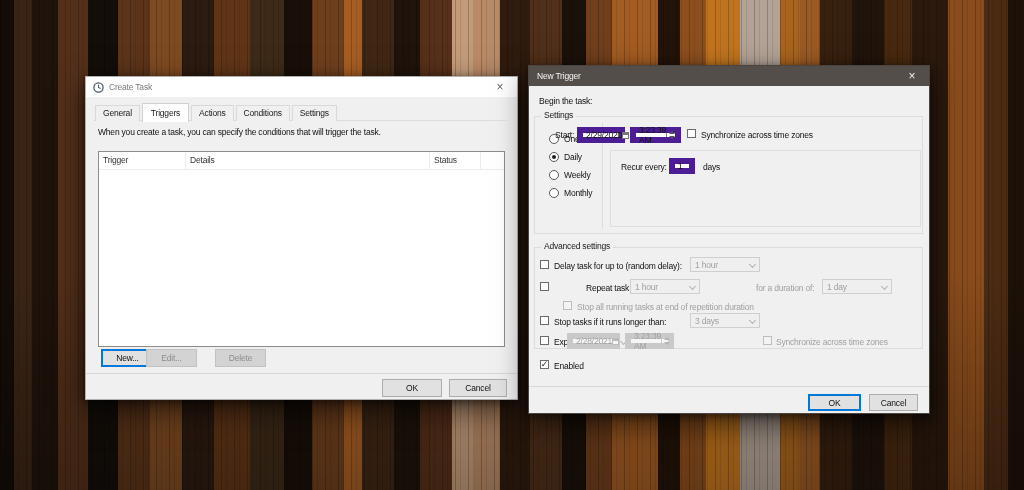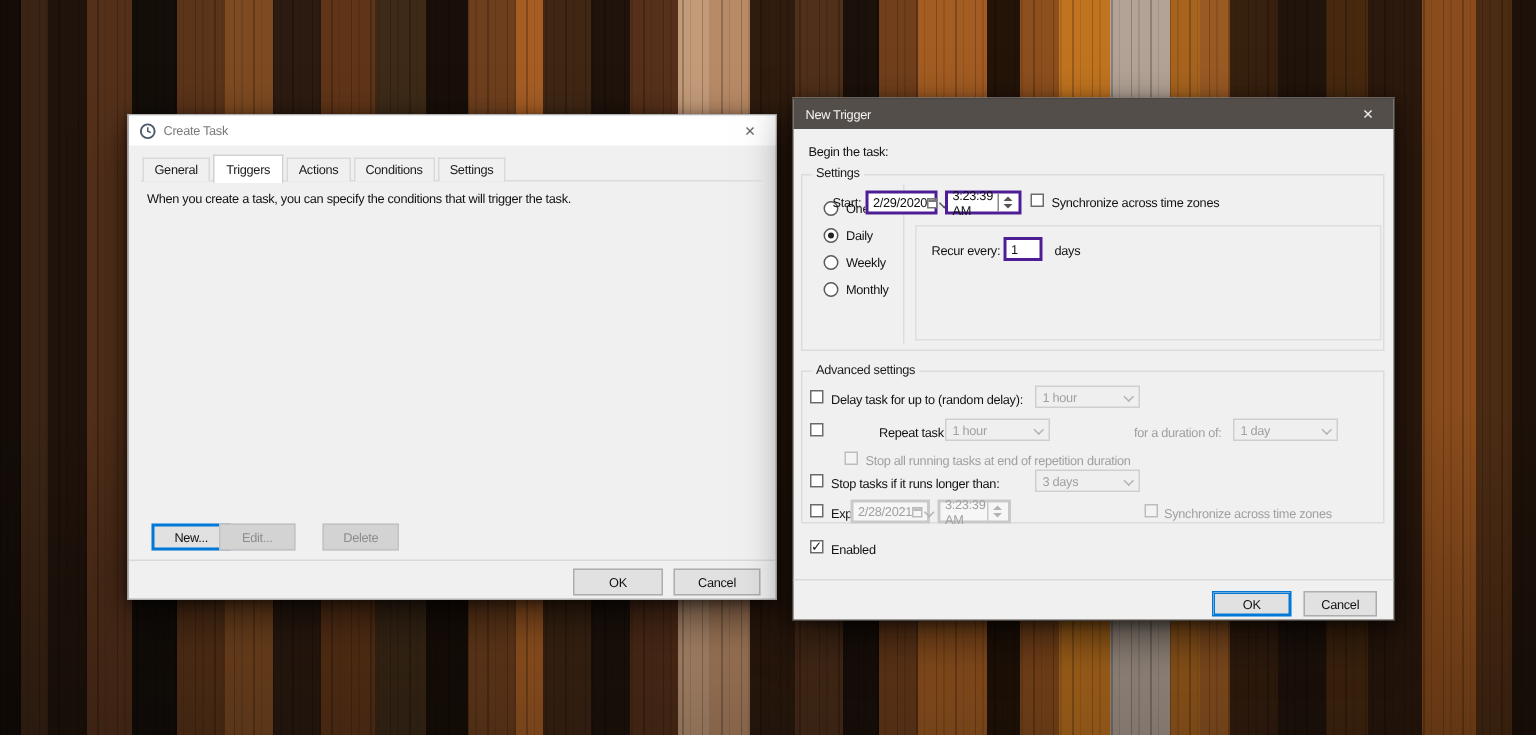--- a/index.html
+++ b/index.html
@@ -34,21 +34,21 @@
   .btn{position:absolute;background:#e1e1e1;border:1px solid #adadad;display:flex;align-items:center;justify-content:center;box-sizing:border-box;color:#111;}
   .btn.focused{border:1px solid #0078d7;box-shadow:inset 0 0 0 1px #0078d7;}
   .btn.disabled{background:#d3d3d3;border-color:#c2c2c2;color:#8d8d8d;}
 
   .combo{position:absolute;box-sizing:border-box;background:#f3f2f1;border:1px solid #898989;display:flex;align-items:center;padding:0 4px;}
   .combo .txt{overflow:hidden;}
   .combo.disabled{background:#efefef;border-color:#cfcfcf;color:#a0a0a0;}
   .chev{margin-left:auto;width:4px;height:4px;border-right:1px solid #555;border-bottom:1px solid #555;transform:rotate(45deg);flex:0 0 auto;}
   .disabled .chev{border-color:#b3b3b3;}
 
-  .fieldbox{position:absolute;box-sizing:border-box;background:#fff;border:2px solid #4c1d95;display:flex;align-items:center;padding:0 2px 0 3px;}
+  .fieldbox{position:absolute;box-sizing:border-box;background:#fff;border:6px solid #4c1d95;display:flex;align-items:center;padding:0 2px 0 3px;}
   .fieldbox.disabled{background:#f6f6f6;border-color:#c9c9c9;color:#a0a0a0;}
 
   .calwrap{margin-left:auto;display:flex;align-items:center;gap:2px;flex:0 0 auto;}
   .cal{width:7px;height:7px;box-sizing:border-box;border:1px solid #777;background:linear-gradient(#777 0 2px,#fff 2px);}
   .disabled .cal{border-color:#bbb;background:linear-gradient(#bbb 0 2px,#f6f6f6 2px);}
 
   .spin{margin-left:auto;align-self:stretch;width:11px;border-left:1px solid #898989;display:flex;flex-direction:column;align-items:center;justify-content:center;gap:2px;flex:0 0 auto;}
   .disabled .spin{border-left-color:#c9c9c9;}
   .tri-up{width:0;height:0;border-left:3px solid transparent;border-right:3px solid transparent;border-bottom:3px solid #555;}
   .tri-down{width:0;height:0;border-left:3px solid transparent;border-right:3px solid transparent;border-top:3px solid #555;}
@@ -102,20 +102,29 @@
   <div class="ct-tabs">
     <span class="tab">General</span>
     <span class="tab active">Triggers</span>
     <span class="tab">Actions</span>
     <span class="tab">Conditions</span>
     <span class="tab">Settings</span>
   </div>
 
   <span class="abs" style="left:12px;top:50px;">When you create a task, you can specify the conditions that will trigger the task.</span>
 
+  <div class="listbox">
+    <div class="listhdr">
+      <span class="col" style="width:87px">Trigger</span>
+      <span class="col" style="width:244px">Details</span>
+      <span class="col" style="width:51px">Status</span>
+      <span class="col" style="flex:1;border-right:none"></span>
+    </div>
+    <div style="height:178px;"></div>
+  </div>
 
   <div class="btn focused" style="left:15px;top:272px;width:53px;height:18px;">
     <span>New...</span>
   </div>
   <div class="btn disabled" style="left:60px;top:272px;width:51px;height:18px;">
     <span>Edit...</span>
   </div>
   <div class="btn disabled" style="left:129px;top:272px;width:51px;height:18px;">
     <span>Delete</span>
   </div>

